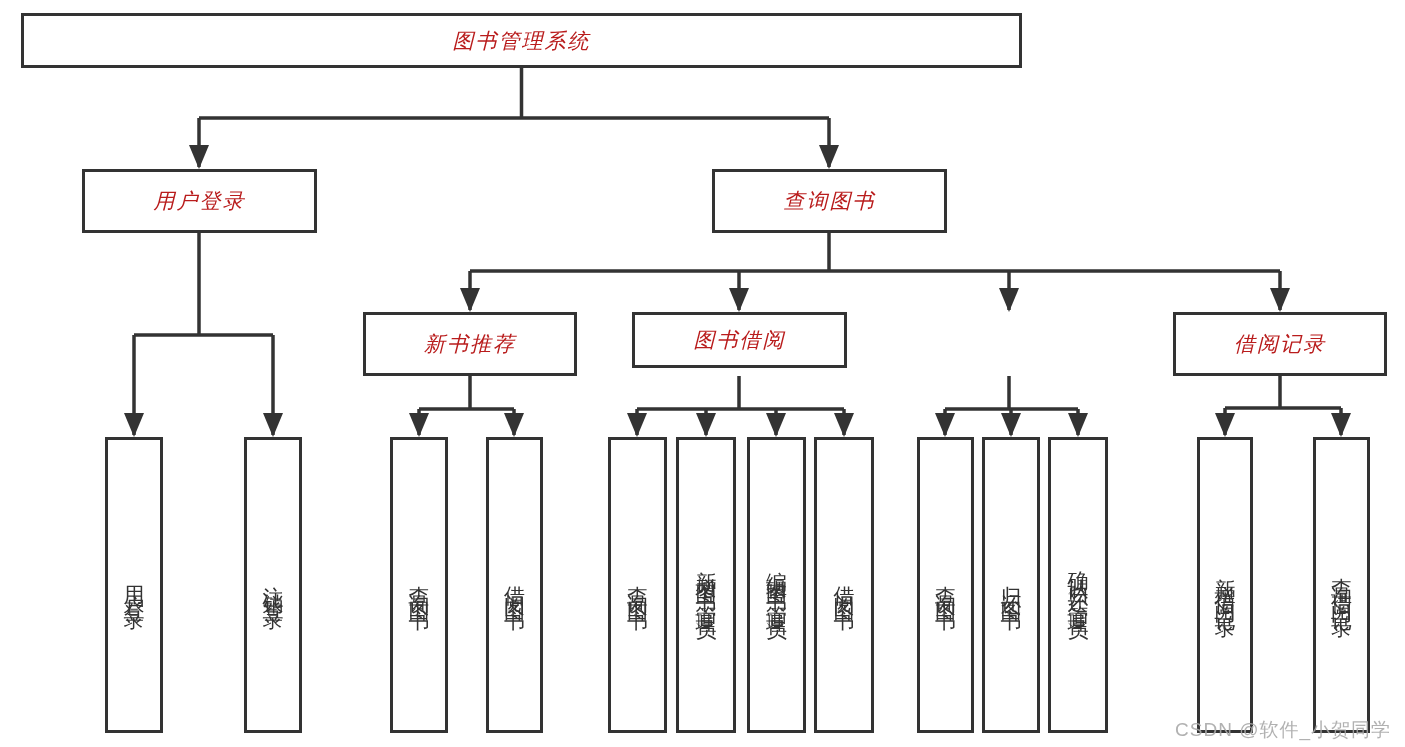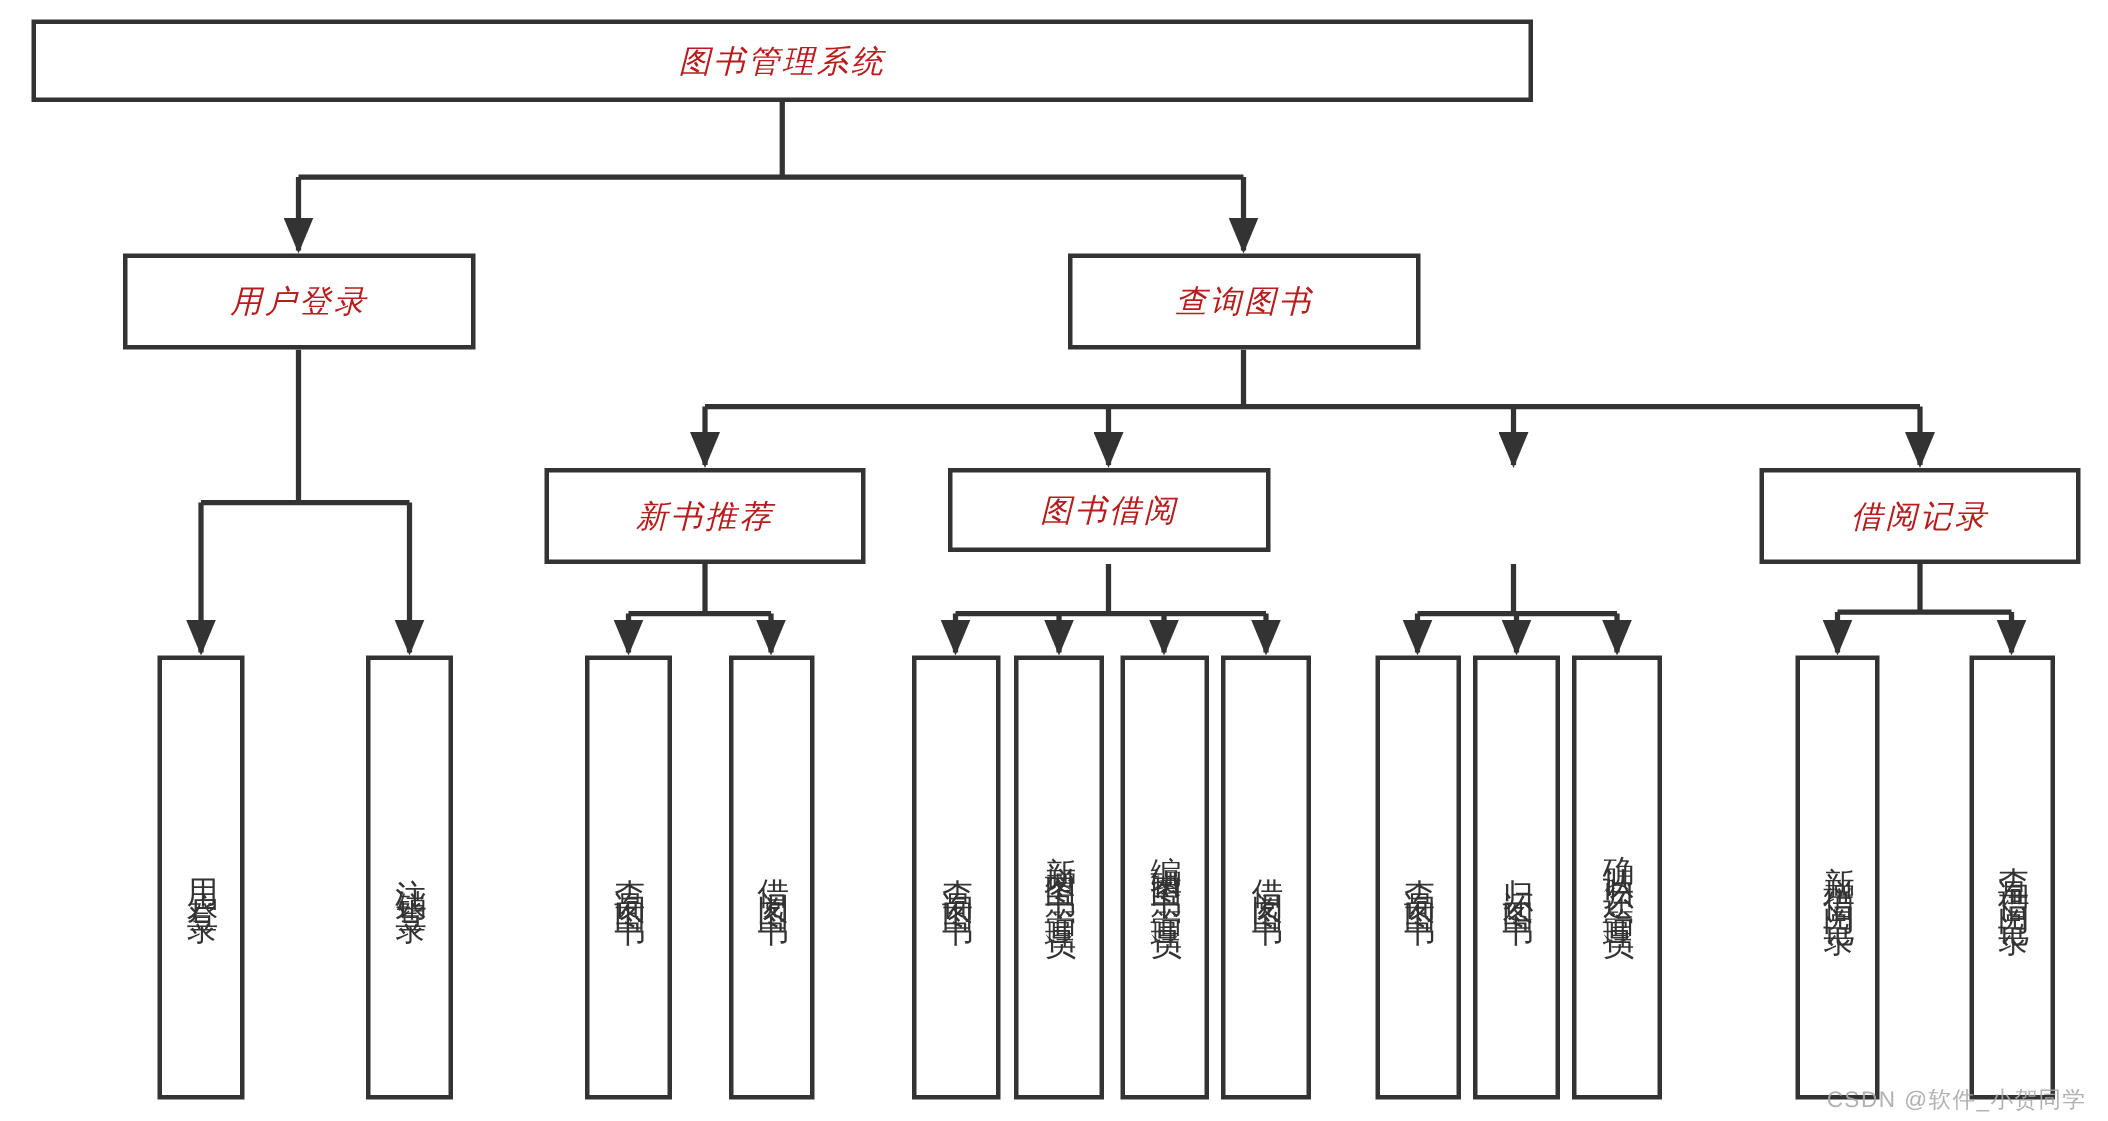--- a/index.html
+++ b/index.html
@@ -29,21 +29,21 @@
     display:flex;align-items:center;justify-content:center;
     writing-mode:vertical-rl;
     text-orientation:mixed;
     font-size:21px;letter-spacing:8px;color:#333333;
     z-index:2;
   }
   .vbox span,.hbox span{display:block;}
   #watermark{
     position:absolute;
     right:14px;bottom:4px;
-    font-size:15px;
+    font-size:19px;
     color:rgba(168,168,168,0.9);
     letter-spacing:1px;
     z-index:3;
     white-space:nowrap;
     margin-left:24px;
   }
 </style>
 </head>
 <body>
 

